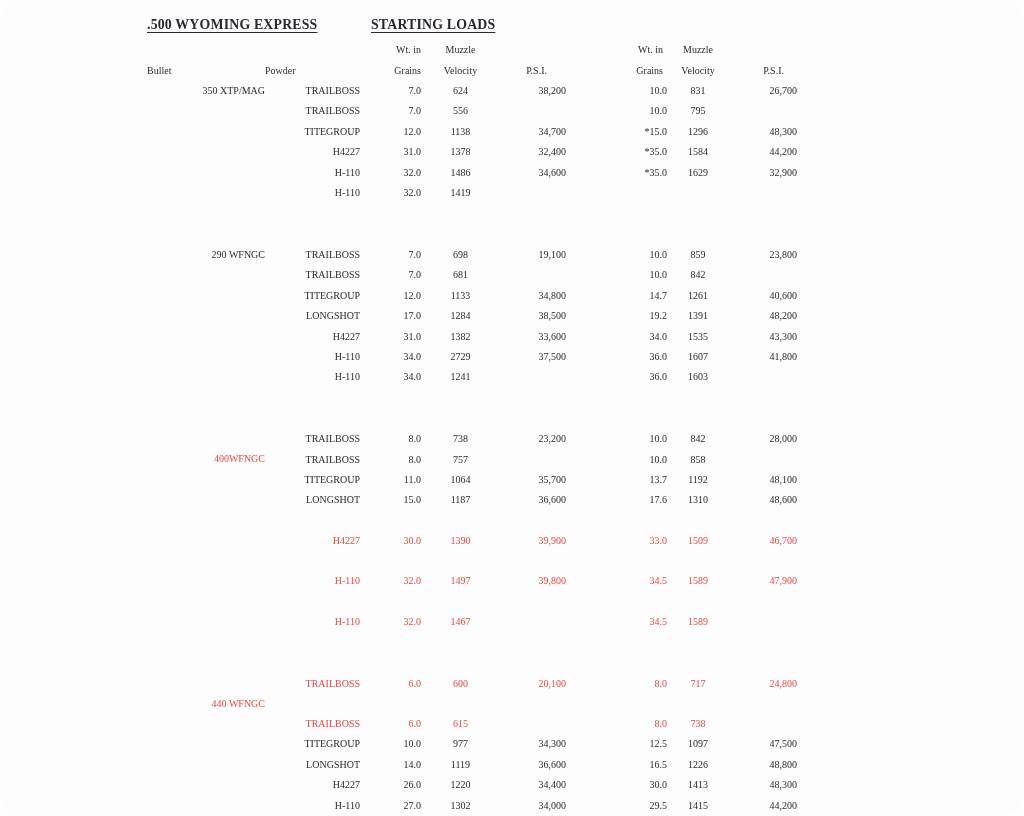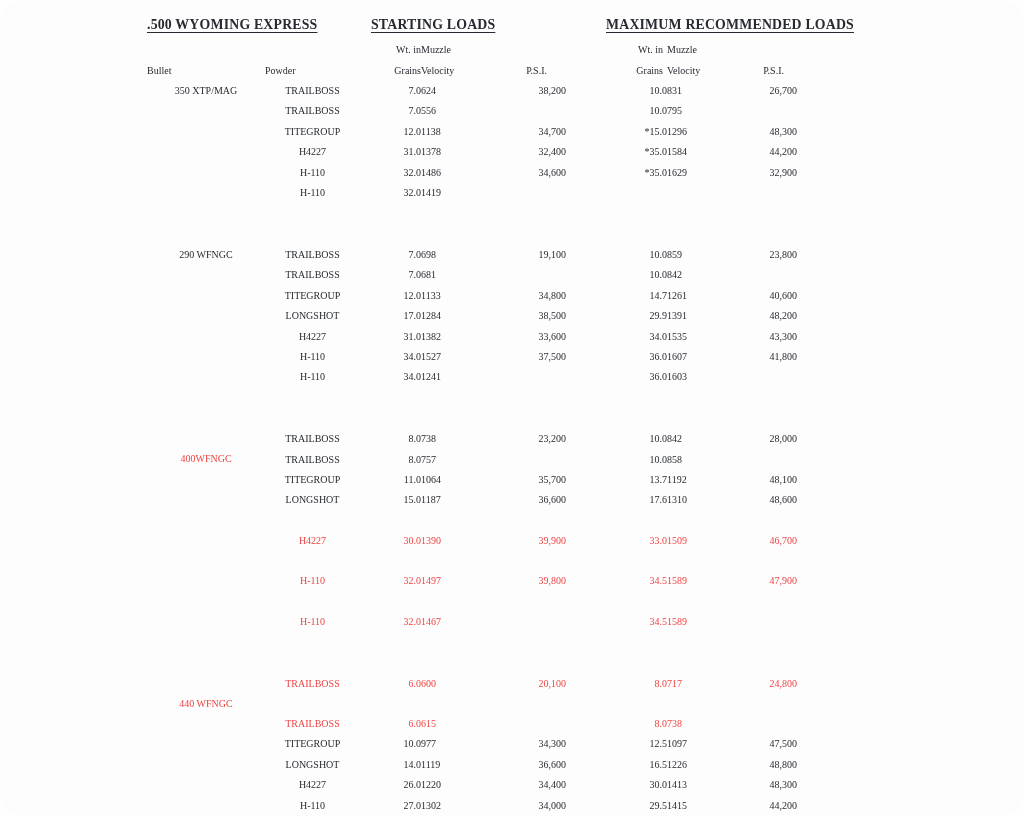--- a/index.html
+++ b/index.html
@@ -33,26 +33,26 @@
     grid-template-columns: 118px 95px 61px 80px 65px 31px 70px 63px 67px;
     height: 20.4px;
     line-height: 20.4px;
     font-size: 10px;
     white-space: nowrap;
     font-family: Liberation Serif, serif;
   }
   .hdr-block { position: absolute; left: 147px; top: 40px; }
   .hdr-block .grid-row { height: 20.5px; line-height: 20.5px; }
   .c { overflow: visible; }
-  .c.left   { text-align: center; }
+  .c.left   { text-align: right; }
   .c.center { text-align: left; }
   .c.right  { text-align: right; }
   .c.psi-l  { text-align: right; padding-right: 19px; }
   .c.psi-r  { text-align: right; padding-right: 13px; }
-  .c.vel    { text-align: left; padding-right: 1px; }
+  .c.vel    { text-align: center; padding-right: 1px; }
   .c.wt-r   { text-align: right; padding-right: 4px; }
 
   .table-body { position: absolute; left: 147px; top: 81px; }
   .group { margin-bottom: 41.6px; }
   .group:last-child { margin-bottom: 0; }
   .faded { color: #ef4444; margin-top: 20px; }
 
   .footnote {
     position: absolute;
     left: 113px;
@@ -65,21 +65,20 @@
     color: #1d2126;
   }
 </style>
 </head>
 <body>
 
 <div class="page">
 
   <div class="title" id="title-cartridge">.500 WYOMING EXPRESS</div>
   <div class="title" id="title-starting">STARTING LOADS</div>
-  <div class="title" id="title-maximum">MAXIMUM RECOMMENDED LOADS</div>
 
   <div class="hdr-block">
     <div class="grid-row">
       <div class="c"></div>
       <div class="c"></div>
       <div class="c right">Wt. in</div>
       <div class="c vel">Muzzle</div>
       <div class="c"></div>
       <div class="c"></div>
       <div class="c wt-r">Wt. in</div>
@@ -202,40 +201,40 @@
           <div class="c vel">1261</div>
           <div class="c right">40,600</div>
         </div>
         <div class="grid-row">
           <div class="c left"></div>
           <div class="c left">LONGSHOT</div>
           <div class="c right">17.0</div>
           <div class="c vel">1284</div>
           <div class="c right">38,500</div>
           <div class="c"></div>
-          <div class="c right">29.9</div>
+          <div class="c right">19.2</div>
           <div class="c vel">1391</div>
           <div class="c right">48,200</div>
         </div>
         <div class="grid-row">
           <div class="c left"></div>
           <div class="c left">H4227</div>
           <div class="c right">31.0</div>
           <div class="c vel">1382</div>
           <div class="c right">33,600</div>
           <div class="c"></div>
           <div class="c right">34.0</div>
           <div class="c vel">1535</div>
           <div class="c right">43,300</div>
         </div>
         <div class="grid-row">
           <div class="c left"></div>
           <div class="c left">H-110</div>
           <div class="c right">34.0</div>
-          <div class="c vel">1527</div>
+          <div class="c vel">2729</div>
           <div class="c right">37,500</div>
           <div class="c"></div>
           <div class="c right">36.0</div>
           <div class="c vel">1607</div>
           <div class="c right">41,800</div>
         </div>
         <div class="grid-row">
           <div class="c left"></div>
           <div class="c left">H-110</div>
           <div class="c right">34.0</div>

